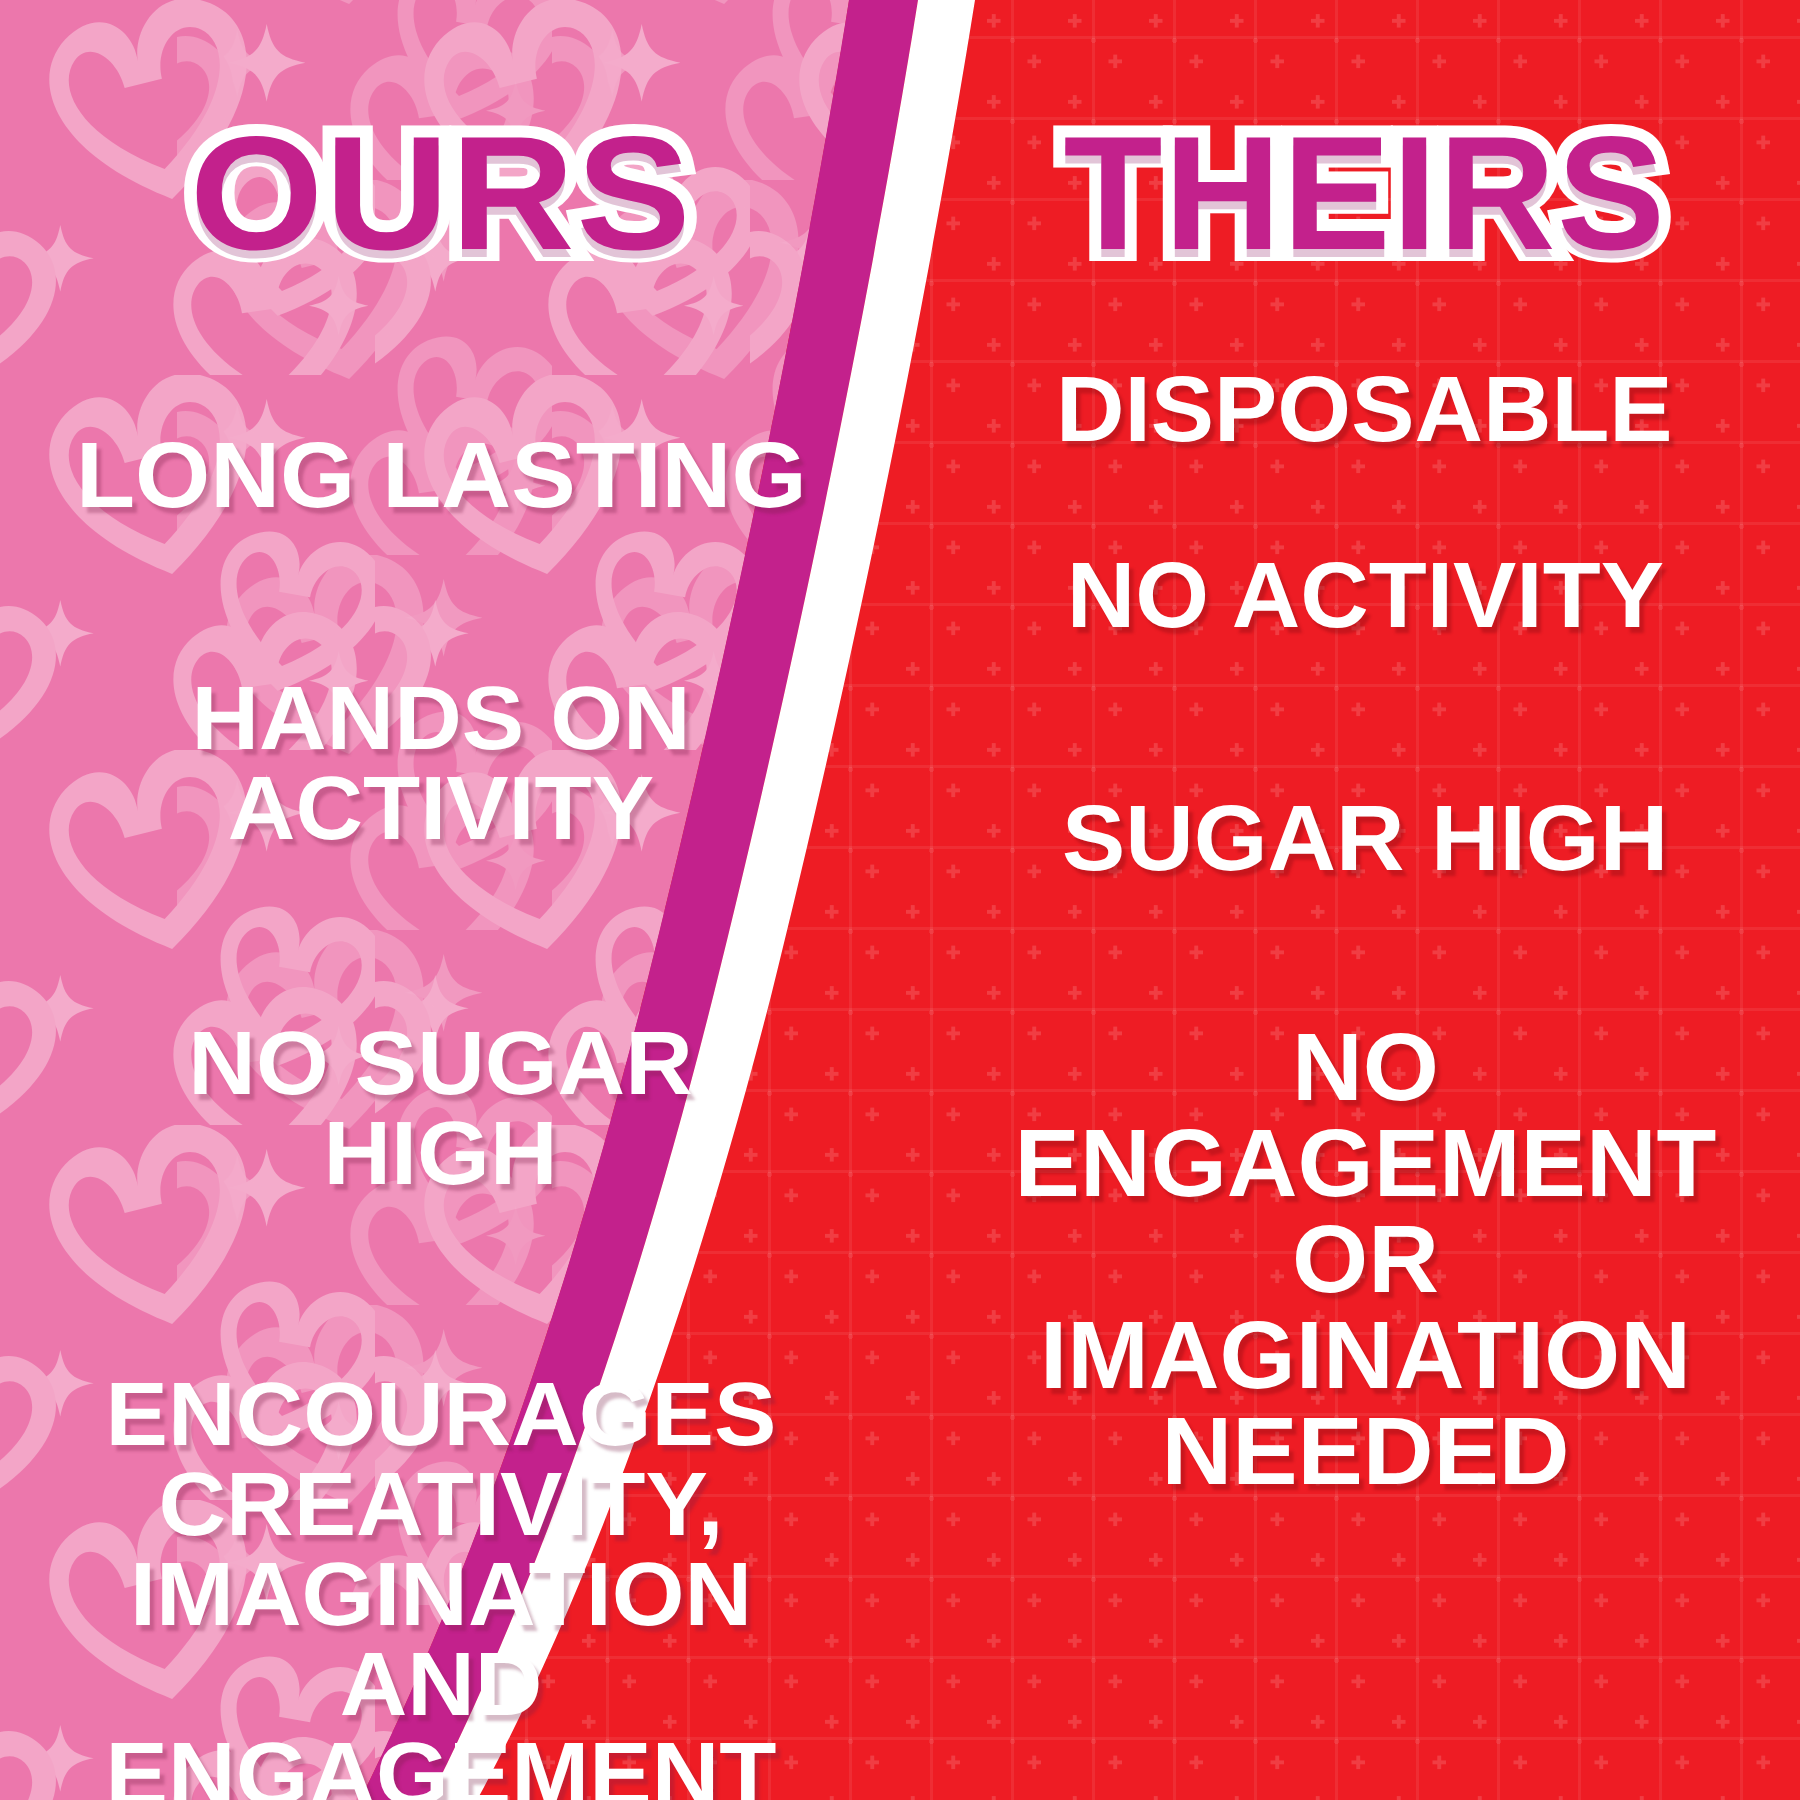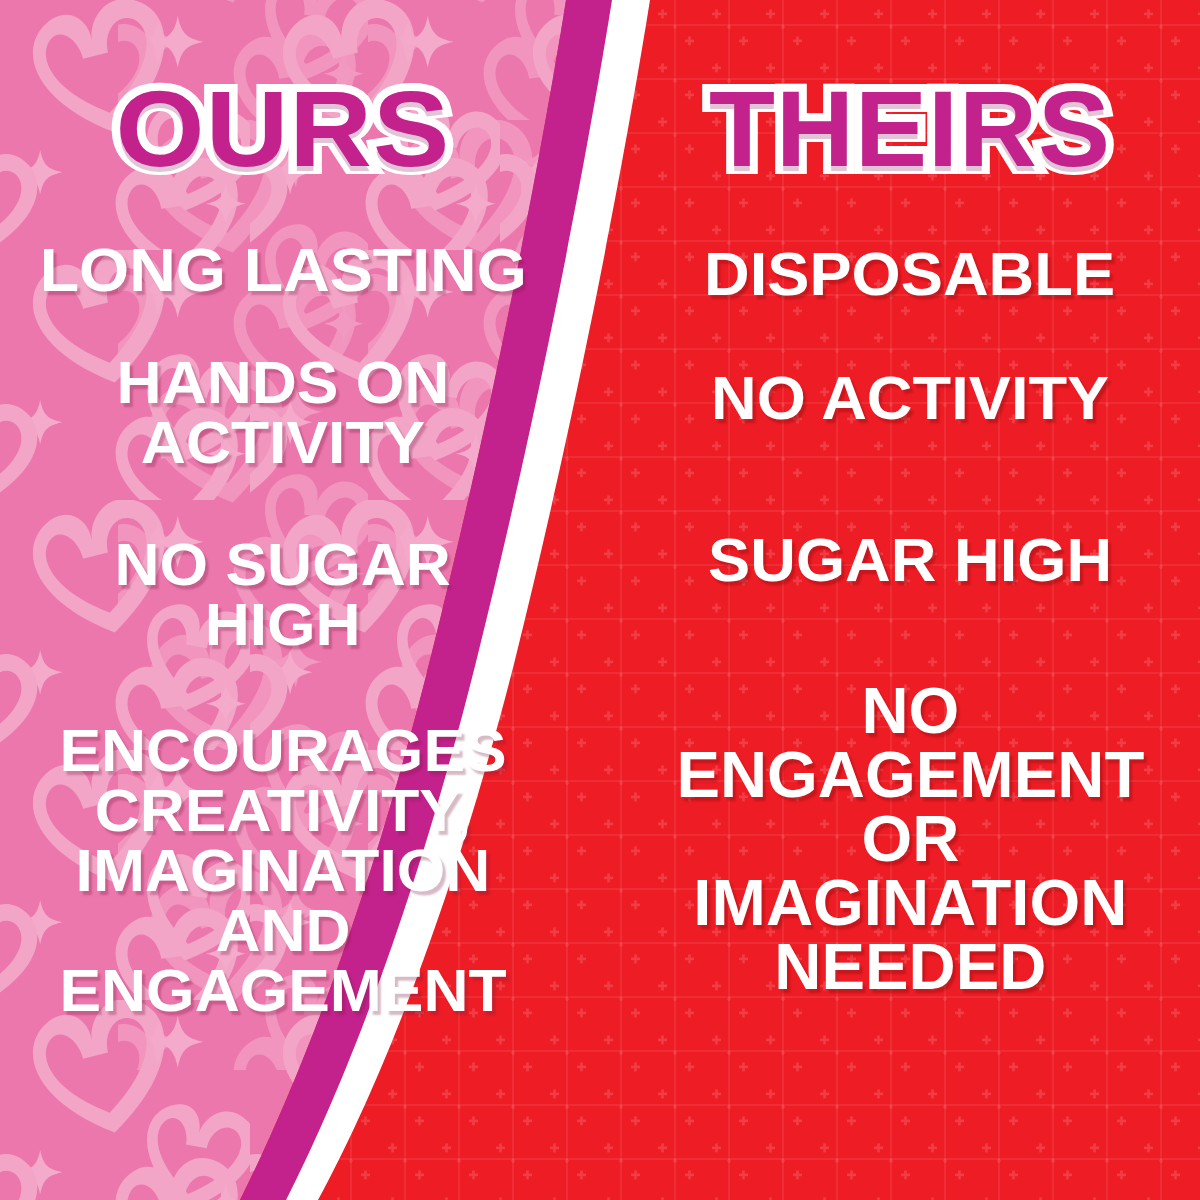--- a/index.html
+++ b/index.html
@@ -42,21 +42,21 @@
     background:#C3218C;
   }
   .band-white{
     position:absolute;top:0;left:0;width:820px;height:1200px;
     clip-path: path("M612,0 L650,0 C650,0 604,302 514,664 C452,906 380,1086 318,1200 L286,1200 C346,1082 416,902 476,662 C566,300 612,0 612,0 Z");
     background:#FFFFFF;
   }
 
   
   .col{position:absolute;top:0;height:1200px;display:flex;flex-direction:column;align-items:center;}
-  .col-left{left:5px;width:556px;}
+  .col-left{left:16px;width:556px;gap:48px;}
   .col-right{left:620px;width:580px;}
 
   
   .title{
     font-weight:900;
     font-size:108px;
     line-height:.95;
     letter-spacing:1px;
     color:#C3218C;
     text-transform:uppercase;

